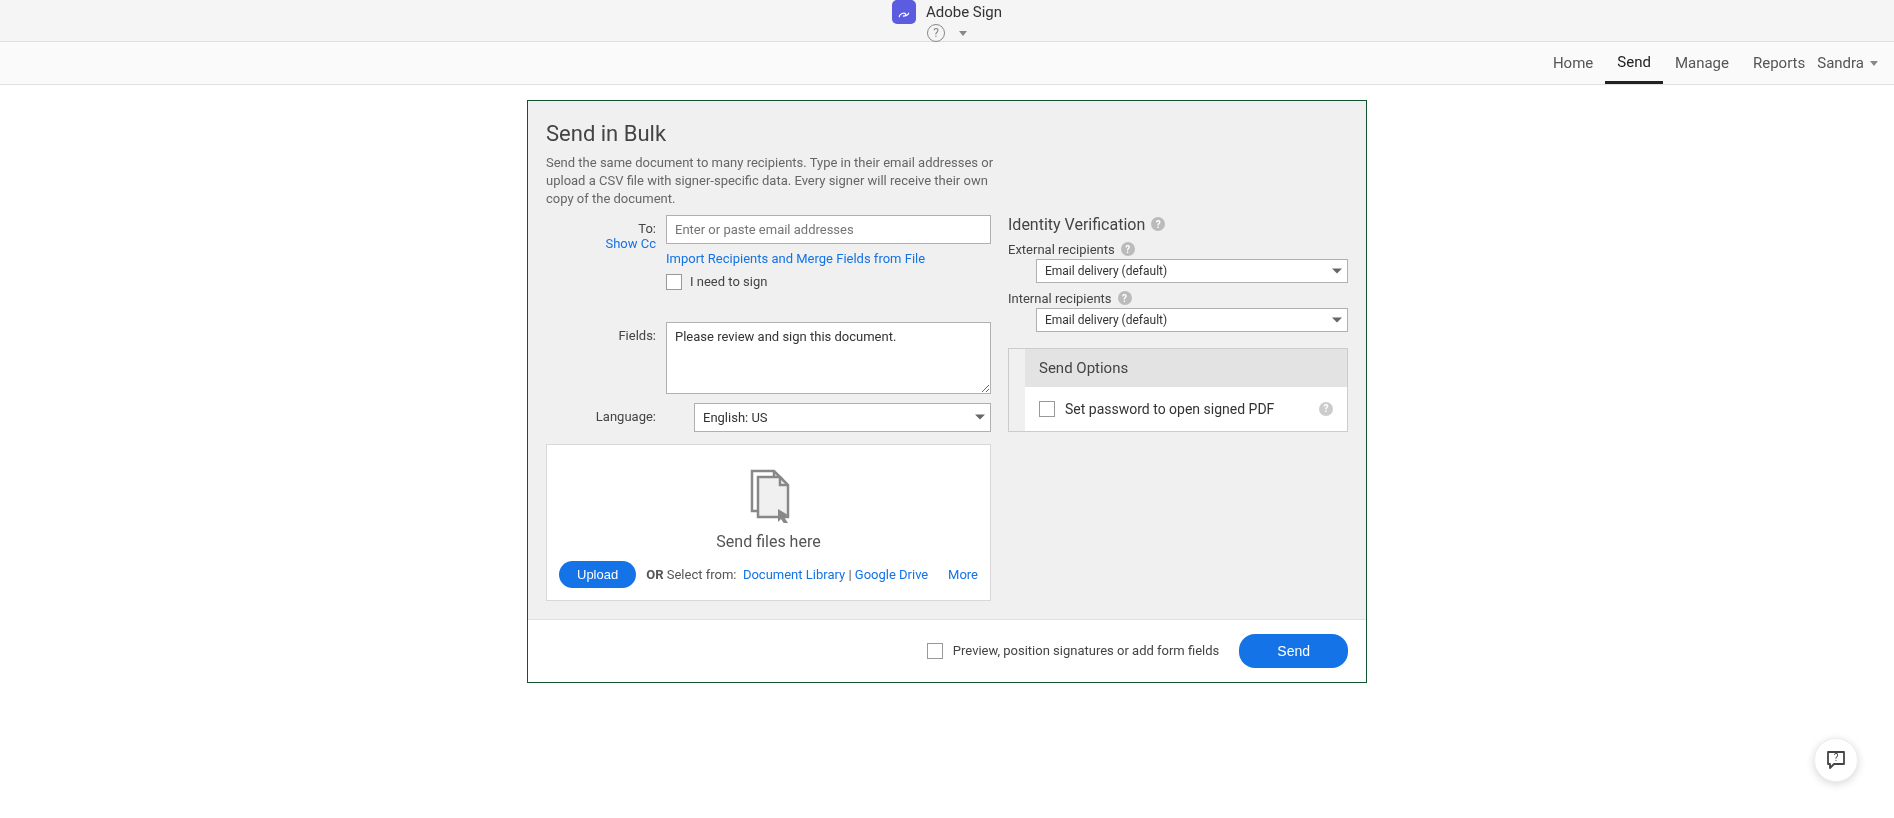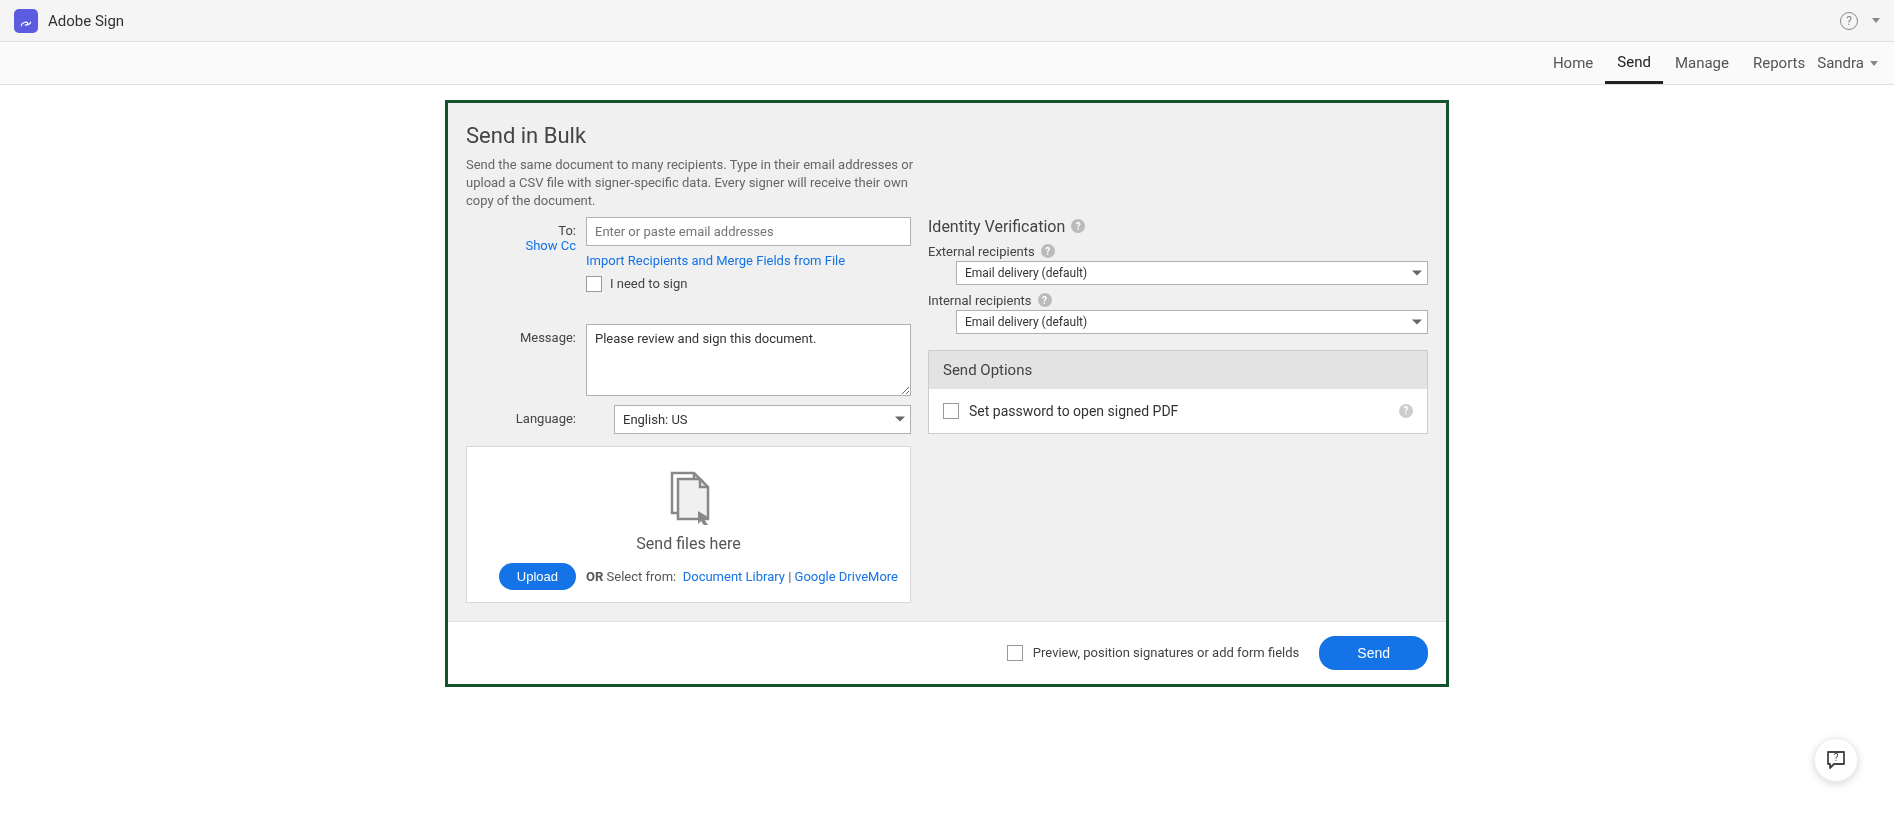--- a/index.html
+++ b/index.html
@@ -13,20 +13,21 @@
   overflow: hidden;
 }
 .topbar {
   height: 42px;
   background: #f5f5f5;
   border-bottom: 1px solid #e0e0e0;
   display: flex;
   align-items: center;
   padding: 0 14px;
   justify-content: space-between;
+  flex-direction: column;
 }
 .topbar-left { display: flex; align-items: center; }
 .app-icon {
   width: 24px; height: 24px; background: #5c5ce0; border-radius: 5px;
   display: inline-flex; align-items: center; justify-content: center;
   margin-right: 10px;
 }
 .app-icon svg { fill: #fff; width: 14px; height: 14px; }
 .app-title { font-size: 15px; color: #333; }
 .topbar-right { display: flex; align-items: center; gap: 14px; color: #666; }
@@ -62,22 +63,22 @@
   color: #222;
   border-bottom: 3px solid #222;
 }
 .nav-right { display: flex; align-items: center; color: #555; gap: 6px; font-size: 15px; }
 .content {
   display: flex;
   justify-content: center;
   padding-top: 15px;
 }
 .panel {
-  width: 1004px;
-  border: 3px solid #14532d;
+  width: 840px;
+  border: 1px solid #14532d;
 }
 .panel-inner {
   background: #f0f0f0;
   padding: 20px 18px 18px 18px;
 }
 .panel-head h1 {
   font-size: 22px;
   font-weight: 400;
   color: #444;
   margin-bottom: 8px;
@@ -151,20 +152,21 @@
 }
 .small-help {
   width: 14px; height: 14px; border-radius: 50%; background: #bbb;
   display: inline-flex; align-items: center; justify-content: center;
   color: #fff; font-size: 10px; font-weight: bold;
 }
 .right-label { font-size: 13px; color: #444; display: flex; align-items: center; gap: 6px; margin-top: 8px; margin-bottom: 2px;}
 .right-box {
   border: 1px solid #ccc;
   margin-top: 16px;
+  padding-left: 16px;
 }
 .right-box-head {
   background: #e3e3e3;
   padding: 10px 14px;
   font-size: 15px;
   color: #444;
 }
 .right-box-body {
   background: #fff;
   padding: 14px;
@@ -175,21 +177,21 @@
   border: 1px solid #d8d8d8;
   margin-top: 12px;
   padding: 16px 12px 12px 12px;
 }
 .drop-center {
   text-align: center;
   padding: 4px 0 10px 0;
 }
 .drop-text { font-size: 16px; color: #555; margin-top: 6px; }
 .drop-actions {
-  display: flex; align-items: center; justify-content: flex-end;
+  display: flex; align-items: center; justify-content: space-between;
 }
 .upload-btn {
   background: #1473e6; color: #fff; border: none; border-radius: 14px;
   padding: 6px 18px; font-size: 13px; cursor: pointer;
 }
 .select-from { margin-left: 10px; font-size: 13px; color: #555; }
 .panel-foot {
   background: #fff;
   padding: 14px 18px;
   display: flex;
@@ -271,21 +273,21 @@
                 <span class="checkbox-box"></span>
                 <span>I need to sign</span>
               </div>
             </div>
           </div>
 
           <div style="height:26px;"></div>
 
 
           <div class="form-row">
-            <div class="form-label">Message:</div>
+            <div class="form-label">Fields:</div>
             <div class="form-control-wrap">
               <textarea class="textarea-input" style="">Please review and sign this document.</textarea>
             </div>
           </div>
 
           <div class="form-row">
             <div class="form-label">Language:</div>
             <div class="form-control-wrap select-wrapper">
               <input readonly="" class="select-input" value="English: US" style="">
               <span class="chev"></span>

